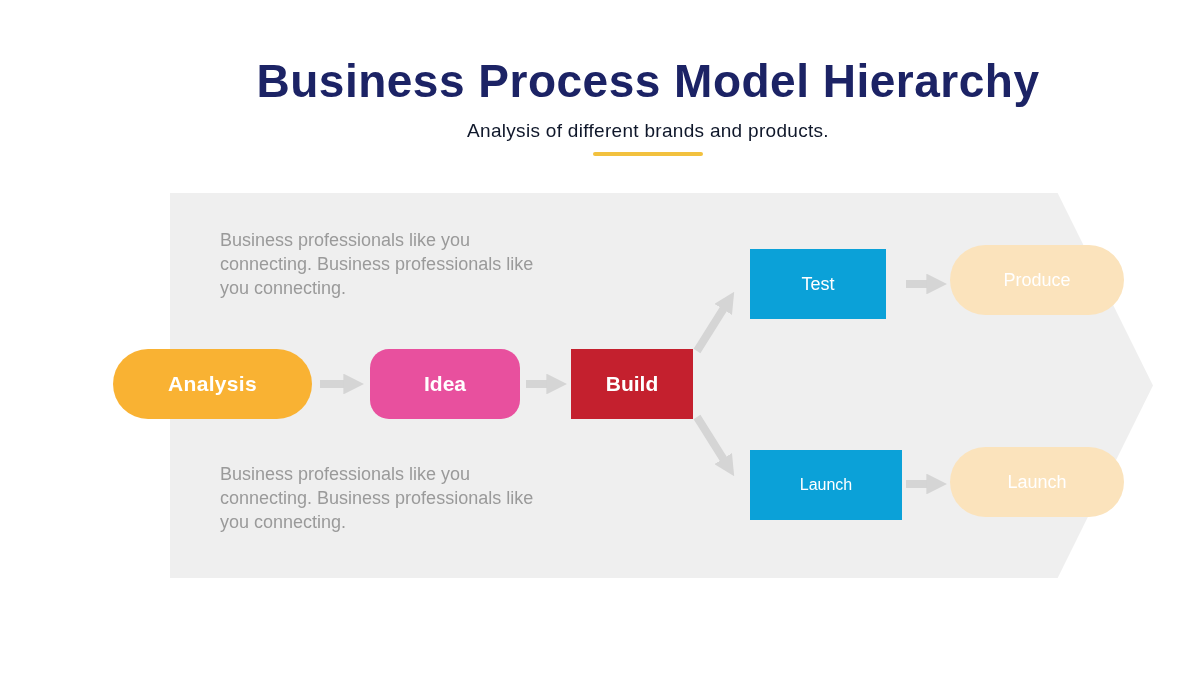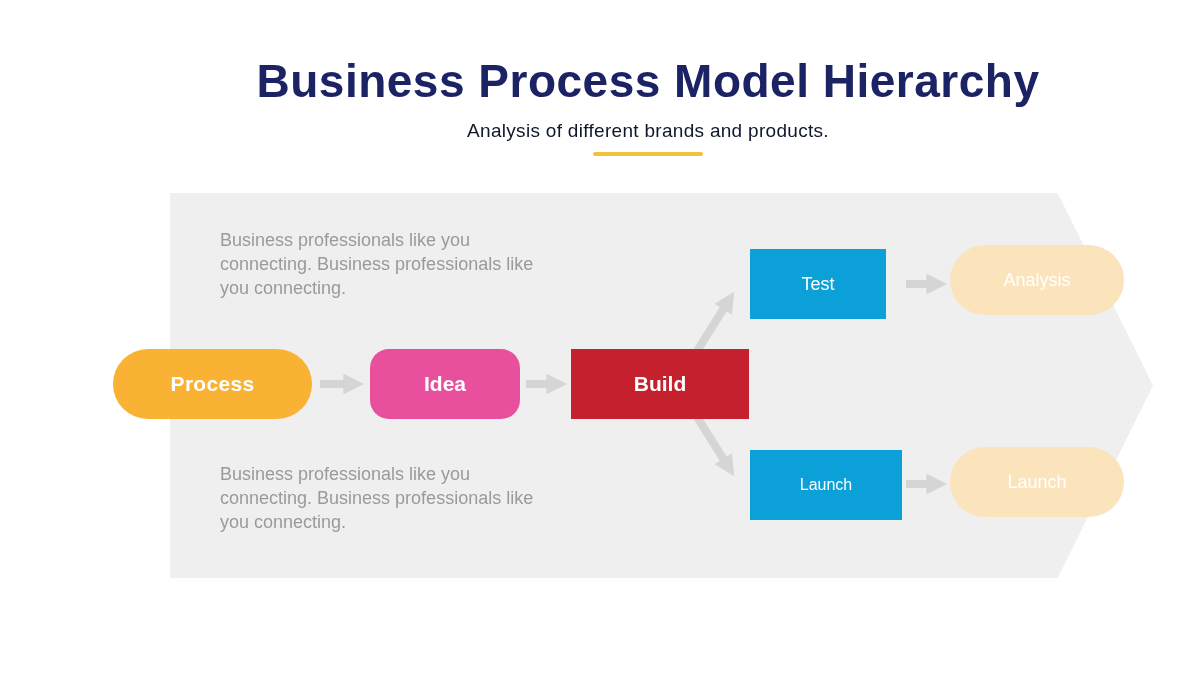--- a/index.html
+++ b/index.html
@@ -90,21 +90,21 @@
     left: 65px; top: 349px; width: 199px; height: 70px;
     background: #F9B233;
     font-size: 21px; font-weight: 700; letter-spacing: 0.3px;
   }
   .node-idea {
     left: 322px; top: 349px; width: 150px; height: 70px;
     background: #E8509E;
     font-size: 21px; font-weight: 700; border-radius: 19px;
   }
   .node-build {
-    left: 523px; top: 349px; width: 178px; height: 70px;
+    left: 523px; top: 349px; width: 122px; height: 70px;
     background: #C4202E;
     font-size: 21px; font-weight: 700;
   }
   .node-test {
     left: 702px; top: 249px; width: 136px; height: 70px;
     background: #0BA1D8;
     font-size: 18px;
   }
   .node-launch {
     left: 702px; top: 450px; width: 152px; height: 70px;
@@ -143,21 +143,21 @@
     <line x1="478" y1="384" x2="500" y2="384" stroke="#D5D5D5" stroke-width="8" marker-end="url(#ah)"></line>
     <line x1="649" y1="351" x2="676" y2="308" stroke="#D5D5D5" stroke-width="8" marker-end="url(#ah)"></line>
     <line x1="649" y1="417" x2="676" y2="460" stroke="#D5D5D5" stroke-width="8" marker-end="url(#ah)"></line>
     <line x1="858" y1="284" x2="880" y2="284" stroke="#D5D5D5" stroke-width="8" marker-end="url(#ah)"></line>
     <line x1="858" y1="484" x2="880" y2="484" stroke="#D5D5D5" stroke-width="8" marker-end="url(#ah)"></line>
   </svg>
 
   <p class="desc desc-top">Business professionals like you connecting. Business professionals like you connecting.</p>
   <p class="desc desc-bottom">Business professionals like you connecting. Business professionals like you connecting.</p>
 
-  <div class="node pill node-process">Process</div>
+  <div class="node pill node-process">Analysis</div>
   <div class="node node-idea">Idea</div>
   <div class="node node-build">Build</div>
   <div class="node node-test">Test</div>
   <div class="node node-launch">Launch</div>
-  <div class="node pill node-produce">Analysis</div>
+  <div class="node pill node-produce">Produce</div>
   <div class="node pill node-monitor">Launch</div>
 
 </div>
 
 </body></html>

